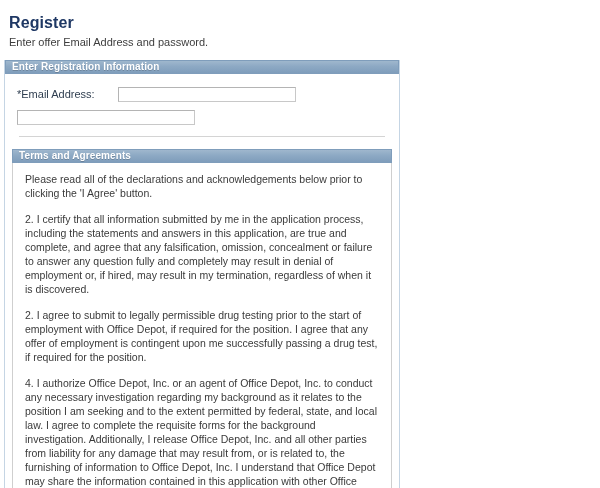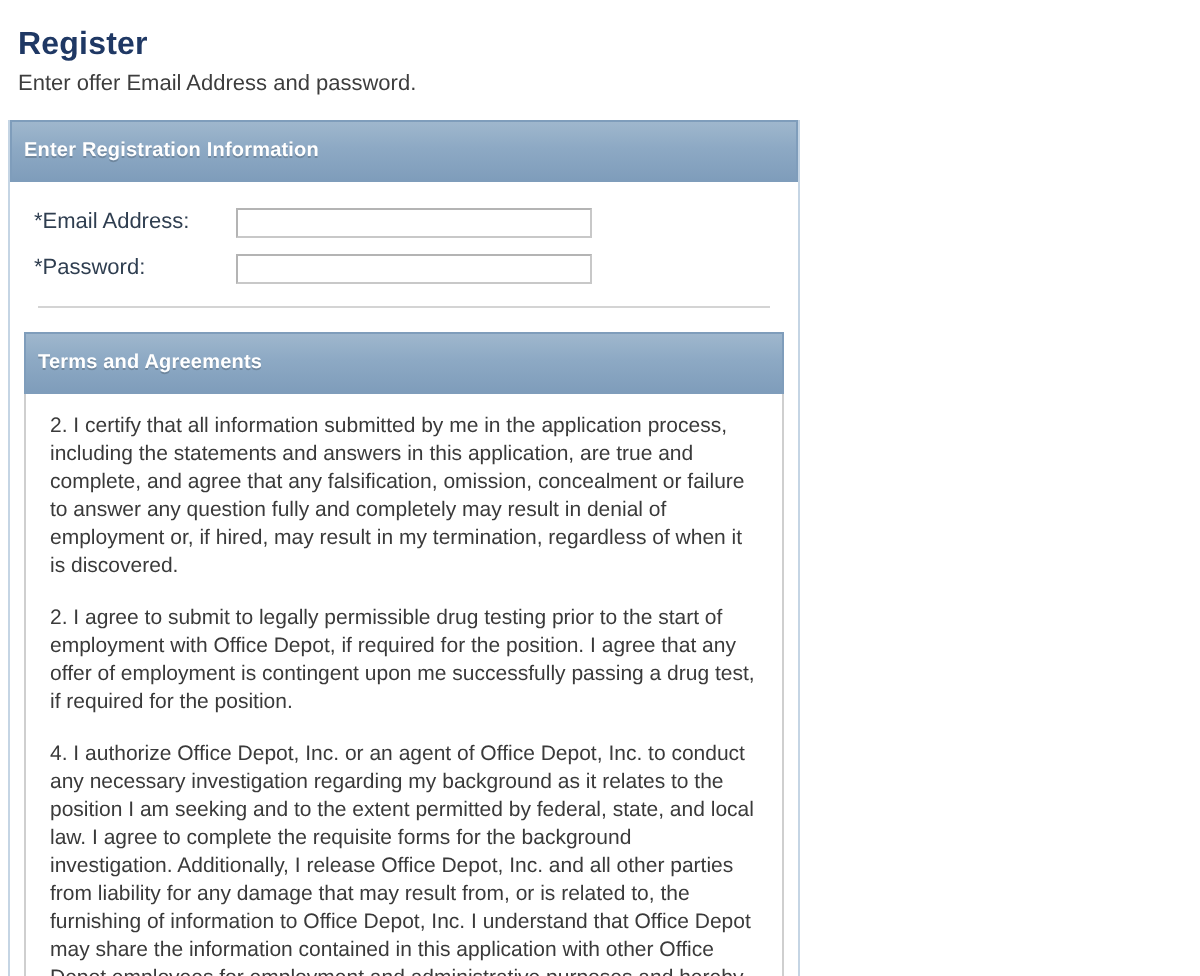--- a/index.html
+++ b/index.html
@@ -45,26 +45,26 @@
     top: 60px;
     width: 396px;
     background: #ffffff;
     border: 1px solid #c5d5e4;
     border-top: none;
     box-sizing: border-box;
   }
 
   
   .section-bar {
-    height: 31px;
+    height: 14px;
     background: linear-gradient(to bottom, #9fb7cd 0%, #8da9c4 45%, #7f9dbb 100%);
     border: 1px solid #7f9dbb;
     box-sizing: border-box;
     display: flex;
-    align-items: center;
+    align-items: flex-start;
     padding-left: 6px;
     color: #ffffff;
     font-size: 10px;
     font-weight: bold;
     text-shadow: 0 1px 0 rgba(0,0,0,0.18);
     letter-spacing: 0.1px;
   }
 
   
   .reg-body {
@@ -154,35 +154,35 @@
     </div>
 
     <div class="reg-body">
 
       <div class="field-row">
         <span class="field-label">*Email Address:</span>
         <input class="field-input" type="text" placeholder="" style="">
       </div>
 
       <div class="field-row">
-        <span class="field-label">*Password:</span>
         <input class="field-input" type="password" placeholder="" style="">
       </div>
 
 
       <div class="divider"></div>
       <div class="reg-spacer"></div>
     </div>
 
     <div class="terms-wrap">
       <div class="section-bar terms-bar">
         <span>Terms and Agreements</span>
       </div>
 
       <div class="terms-box">
+        <p class="terms-intro">Please read all of the declarations and acknowledgements below prior to clicking the 'I Agree' button.</p>
         <p class="terms-item">2.  I certify that all information submitted by me in the application process, including the statements and answers in this application, are true and complete, and agree that any falsification, omission, concealment or failure to answer any question fully and completely may result in denial of employment or, if hired, may result in my termination, regardless of when it is discovered.</p>
         <p class="terms-item">2.  I agree to submit to legally permissible drug testing prior to the start of employment with Office Depot, if required for the position.  I agree that any offer of employment is contingent upon me successfully passing a drug test, if required for the position.</p>
         <p class="terms-item">4.  I authorize Office Depot, Inc. or an agent of Office Depot, Inc. to conduct any necessary investigation regarding my background as it relates to the position I am seeking and to the extent permitted by federal, state, and local law.  I agree to complete the requisite forms for the background investigation.  Additionally, I release Office Depot, Inc. and all other parties from liability for any damage that may result from, or is related to, the furnishing of information to Office Depot, Inc. I understand that Office Depot may share the information contained in this application with other Office Depot employees for employment and administrative purposes and hereby consent to such transfer.</p>
 
       </div>
     </div>
 
   </div>
 
 </div>

